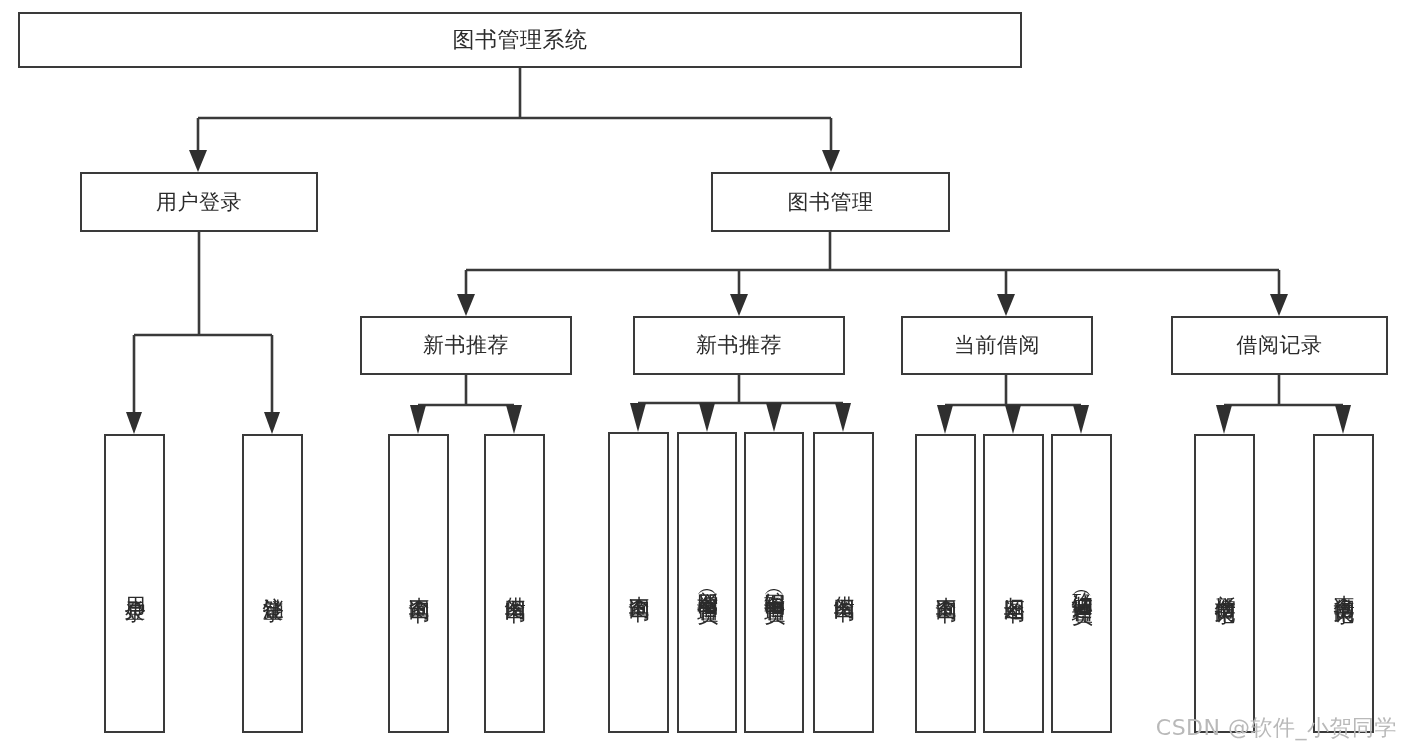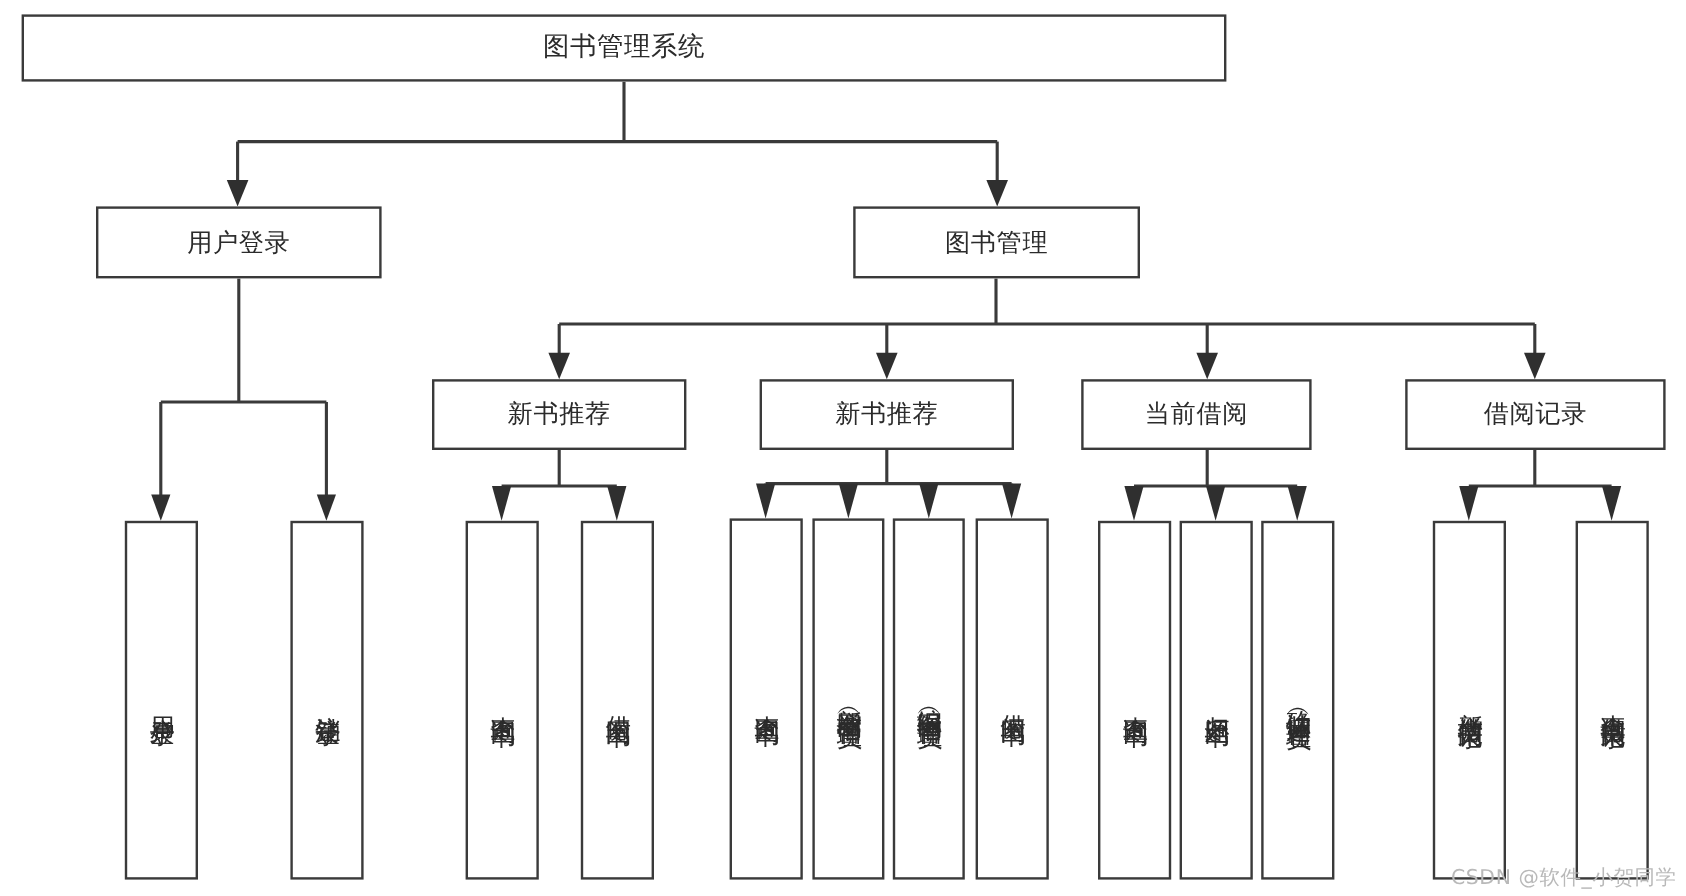--- a/index.html
+++ b/index.html
@@ -80,21 +80,21 @@
     stroke-width: 2.6;
     fill: none;
   }
   #connectors polygon { fill: #2f2f2f; }
 
   
   #watermark {
     position: absolute;
     right: 8px;
     bottom: 4px;
-    font-size: 17px;
+    font-size: 22px;
     color: #b9b9b9;
     letter-spacing: 0.5px;
     white-space: nowrap;
     font-family: "DejaVu Sans", "Liberation Sans", sans-serif;
   }
 </style>
 </head>
 <body>
 
 <div id="diagram-root">

